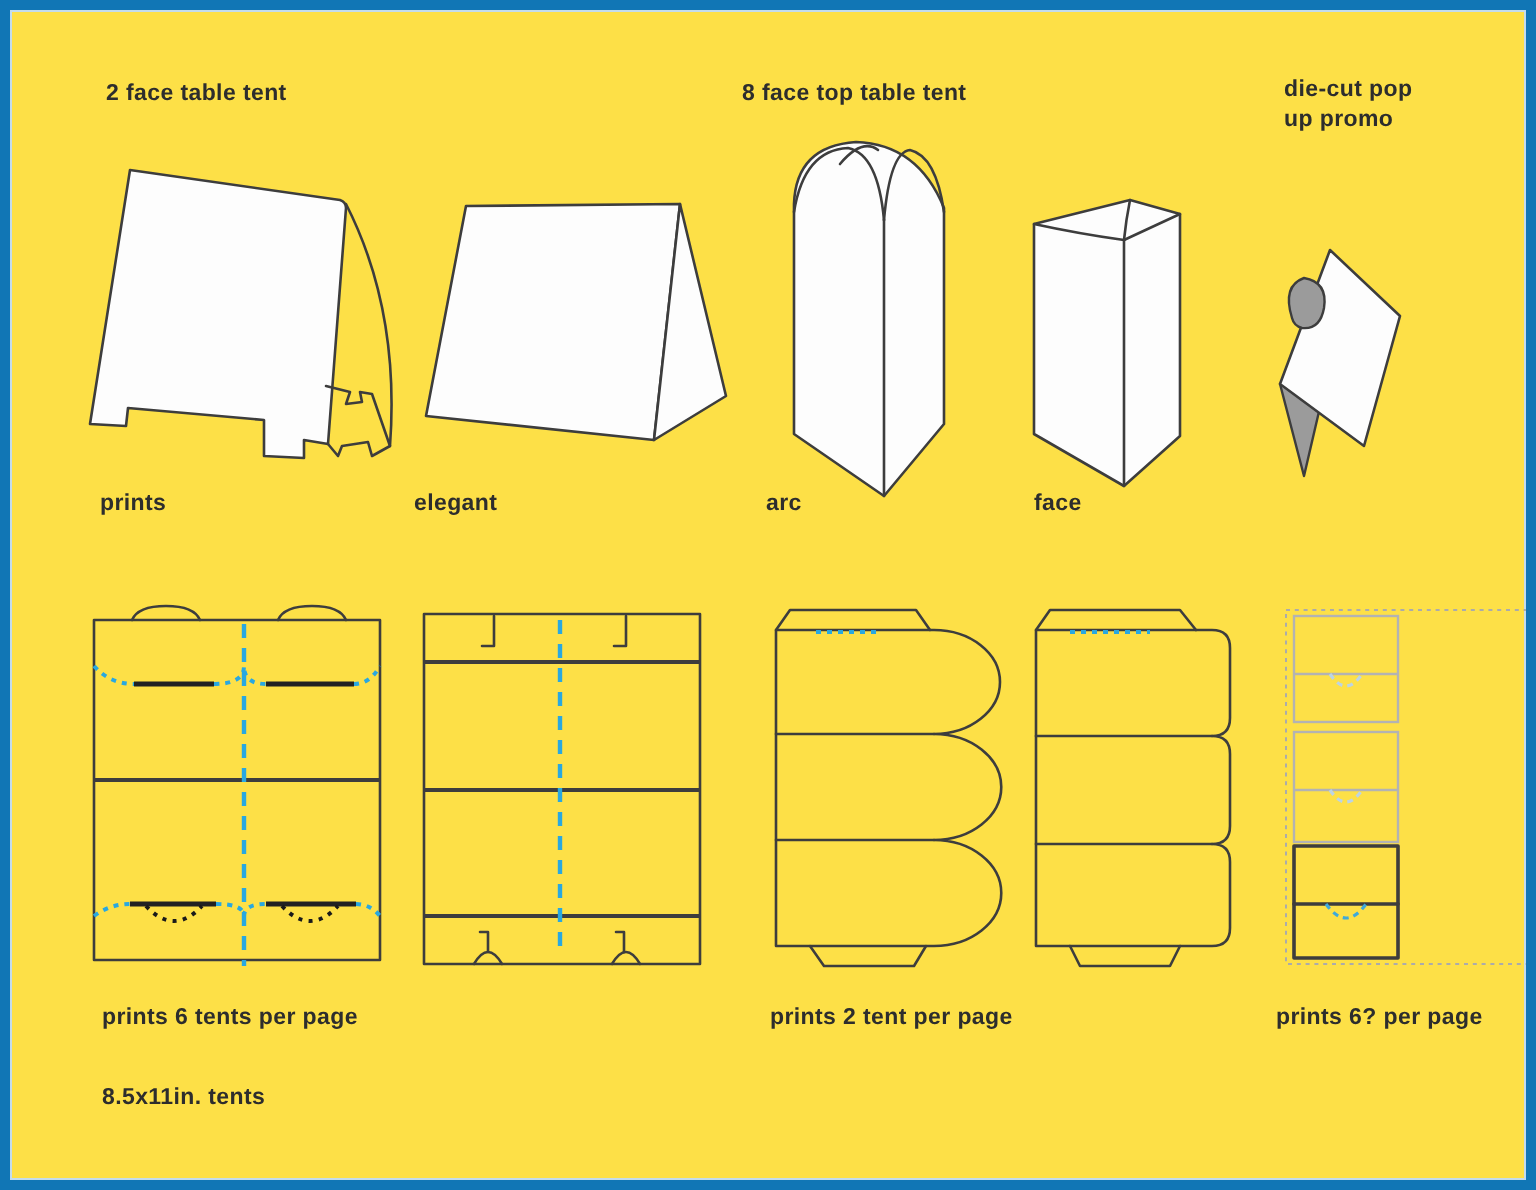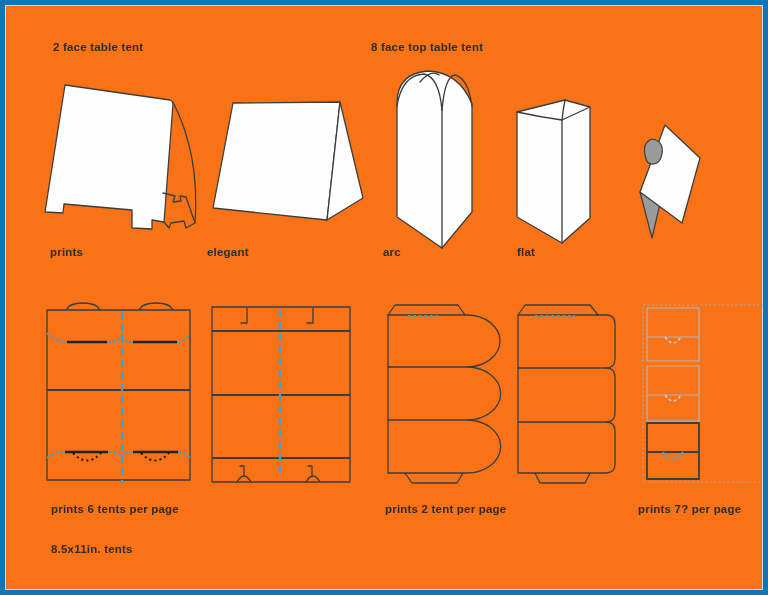--- a/index.html
+++ b/index.html
@@ -2,21 +2,21 @@
 <html style="--frame: #1176b5; --line: #3d3d3d; --fold: #29a8e0; --muted: #b3b3b3; --muted_fold: #bcd4e4; --gray_fill: #9b9b9b;"><head>
 <meta charset="utf-8">
 <style>
   html,body{margin:0;padding:0;background:#e8e8e8;}
   .frame{
     position:relative;
     width:768px;height:595px;
     box-sizing:border-box;
     border:5px solid var(--frame,#1176b5);
     box-shadow:inset 0 0 0 1px #c3dcee;
-    background:#f97316;
+    background:#fde047;
     overflow:hidden;
     font-family:"Liberation Sans",sans-serif;
   }
   .lbl{
     position:absolute;
     font-size:11.5px;
     font-weight:700;
     color:#2d2d2d;
     letter-spacing:.2px;
     white-space:nowrap;
@@ -37,20 +37,24 @@
   .fillG {fill:var(--gray_fill,#9b9b9b);stroke:#3d3d3d;stroke-width:1.2;stroke-linejoin:round;}
   .pageDots{fill:none;stroke:#ababab;stroke-width:1;stroke-dasharray:2 2.4;}
 </style>
 </head>
 <body>
 
 <div class="frame">
 
   <div class="lbl" style="left:48px;top:36px">2 face table tent</div>
   <div class="lbl" style="left:366px;top:36px">8 face top table tent</div>
+  <div class="lbl lbl2" style="left:637px;top:33px">
+    <span>die-cut pop</span><br>
+    <span>up promo</span>
+  </div>
 
   <svg class="draw" style="left:35px;top:75px" width="170" height="165" viewBox="0 0 170 165">
     <path class="cutW" d="M25,5 L130,20 Q133,21 133,24 L124,142 L112,140 L112,149 L92,148 L92,130 L24,124 L23,133 L5,132 Z"></path>
     <path class="cut" d="M133,22 Q160,75 155,143 L146,148 L144,141 L131,143 L129,148 L124,142"></path>
     <path class="cut" d="M123,113 L135,116 L133,122 L141,121 L140,116 L146,117 L155,143"></path>
   </svg>
 
   <svg class="draw" style="left:200px;top:75px" width="165" height="150" viewBox="0 0 165 150">
     <path class="cutW" d="M28,23 L135,22 L122,140 L8,128 Z"></path>
     <path class="cutW" d="M135,22 L158,118 L122,140 Z"></path>
@@ -74,21 +78,21 @@
 
   <svg class="draw" style="left:615px;top:110px" width="95" height="135" viewBox="0 0 95 135">
     <path class="fillG" d="M20,77 L32,123 L42,80 Z"></path>
     <path class="cutW" d="M45,10 L80,43 L62,108 L20,77 Z"></path>
     <path class="fillG" d="M26,44 Q21,28 32,24 Q44,26 42,39 Q40,50 31,49 Q27,48 26,44 Z"></path>
   </svg>
 
   <div class="lbl" style="left:45px;top:241px">prints</div>
   <div class="lbl" style="left:202px;top:241px">elegant</div>
   <div class="lbl" style="left:378px;top:241px">arc</div>
-  <div class="lbl" style="left:512px;top:241px">flat</div>
+  <div class="lbl" style="left:512px;top:241px">face</div>
 
   <svg class="draw" style="left:40px;top:295px" width="155" height="195" viewBox="0 0 155 195">
     <path class="cut" d="M21,10 Q24,3 38,3 Q52,3 55,10"></path>
     <path class="cut" d="M94,10 Q97,3 111,3 Q125,3 128,10"></path>
     <rect class="cut" x="2" y="10" width="143" height="170"></rect>
     <path class="foldDot" d="M2,33 Q10,42 22,42"></path>
     <path class="foldDot" d="M62,42 Q77,42 77,33 Q77,42 88,42"></path>
     <path class="foldDot" d="M132,42 Q140,42 145,33"></path>
     <path class="seg" d="M22,42 H62"></path>
     <path class="seg" d="M88,42 H132"></path>
@@ -149,16 +153,16 @@
     </g>
     <g>
       <rect class="cut" x="12" y="123" width="52" height="56" style="stroke-width:1.8"></rect>
       <path class="cut" d="M12,152 H64" style="stroke-width:1.8"></path>
       <path class="blueArc" d="M28,152 Q38,166 48,152"></path>
     </g>
   </svg>
 
   <div class="lbl" style="left:46px;top:498px">prints 6 tents per page</div>
   <div class="lbl" style="left:380px;top:498px">prints 2 tent per page</div>
-  <div class="lbl" style="left:633px;top:498px">prints 7? per page</div>
+  <div class="lbl" style="left:633px;top:498px">prints 6? per page</div>
   <div class="lbl" style="left:46px;top:538px">8.5x11in. tents</div>
 
 </div>
 
 </body></html>

